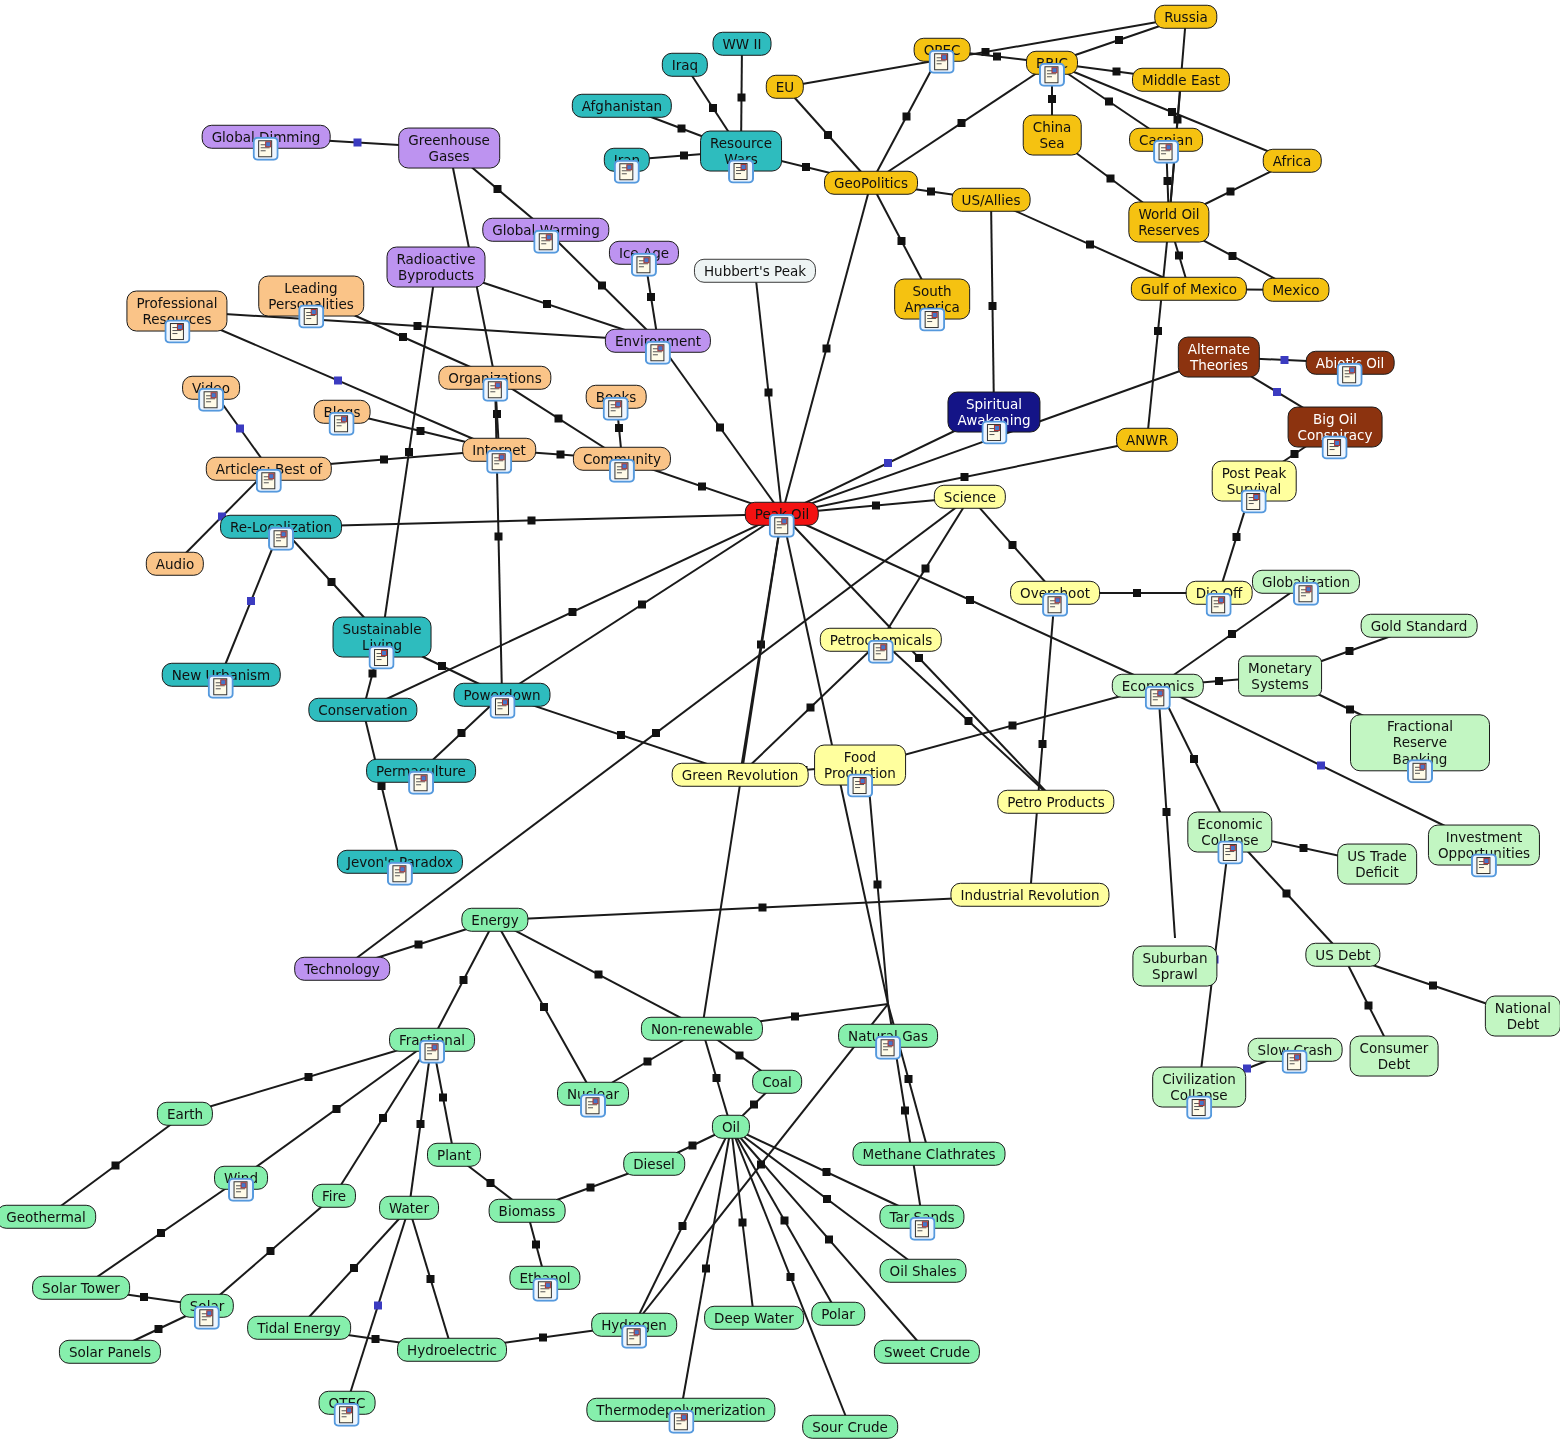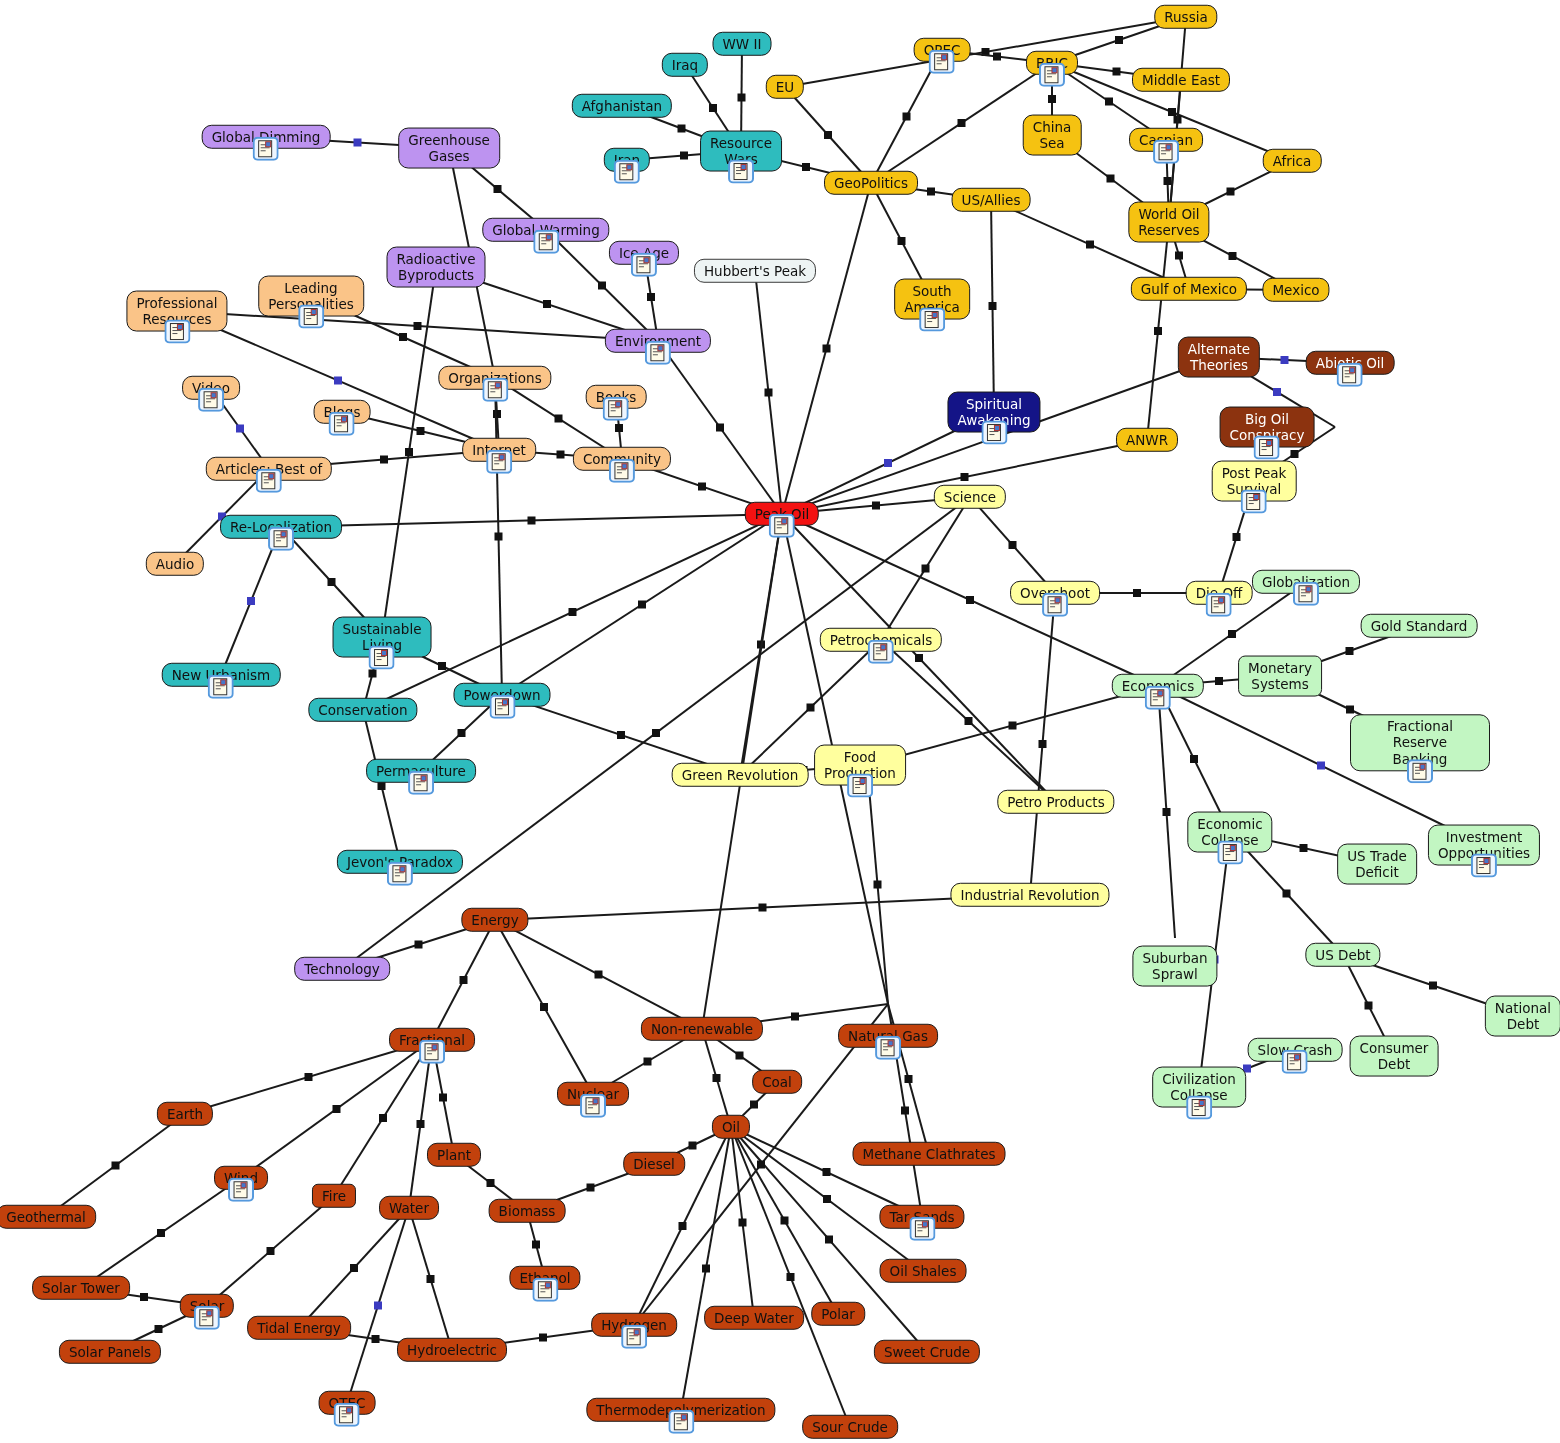--- a/index.html
+++ b/index.html
@@ -11,21 +11,21 @@
         border:1.6px solid #1a1a1a;border-radius:10px;padding:3px 9px;
         font-size:13.5px;line-height:1.22;color:#111;text-align:center;
         white-space:pre-line;cursor:default;box-sizing:border-box;min-width:34px;}
   .node .lbl{display:block;}
   .c-teal  {background:#2ebcbe;}
   .c-gold  {background:#f5c211;}
   .c-peach {background:#fac488;}
   .c-purple{background:#bd93f0;}
   .c-yellow{background:#ffff9e;}
   .c-green {background:#c2f6c2;}
-  .c-cyan  {background:#c2410c;}
+  .c-cyan  {background:#86efac;}
   .c-red   {background:#f31212;}
   .c-navy  {background:#141487;color:#fff;}
   .c-brown {background:#8c330f;color:#fff;}
   .c-plain {background:#eef4f4;border-color:#3a3a3a;}
   .attach{position:absolute;left:50%;bottom:-13px;transform:translateX(-50%);
           width:26px;height:24px;z-index:3;}
 </style>
 </head>
 <body>
 
@@ -555,21 +555,21 @@
     <div class="node c-brown" style="left: 1219px; top: 357px;"><span class="lbl">Alternate
 Theories</span></div>
     <div class="node c-brown" style="left: 1350px; top: 363px;"><span class="lbl">Abiotic Oil</span><span class="attach"><svg width="26" height="24" viewBox="0 0 26 24">
           <rect x="1" y="1" width="24" height="22" rx="4" fill="#eef6ff" stroke="#5599dd" stroke-width="2"></rect>
           <rect x="6" y="4" width="13" height="16" fill="#fffbe8" stroke="#333" stroke-width="1"></rect>
           <line x1="8" y1="8" x2="17" y2="8" stroke="#555" stroke-width="1"></line>
           <line x1="8" y1="11" x2="17" y2="11" stroke="#555" stroke-width="1"></line>
           <line x1="8" y1="14" x2="13" y2="14" stroke="#555" stroke-width="1"></line>
           <rect x="13" y="5" width="5" height="5" fill="#4477cc" stroke="#aa3333" stroke-width="1"></rect>
         </svg></span></div>
-    <div class="node c-brown" style="left: 1267px; top: 427px;"><span class="lbl">Big Oil
+    <div class="node c-brown" style="left: 1335px; top: 427px;"><span class="lbl">Big Oil
 Conspiracy</span><span class="attach"><svg width="26" height="24" viewBox="0 0 26 24">
           <rect x="1" y="1" width="24" height="22" rx="4" fill="#eef6ff" stroke="#5599dd" stroke-width="2"></rect>
           <rect x="6" y="4" width="13" height="16" fill="#fffbe8" stroke="#333" stroke-width="1"></rect>
           <line x1="8" y1="8" x2="17" y2="8" stroke="#555" stroke-width="1"></line>
           <line x1="8" y1="11" x2="17" y2="11" stroke="#555" stroke-width="1"></line>
           <line x1="8" y1="14" x2="13" y2="14" stroke="#555" stroke-width="1"></line>
           <rect x="13" y="5" width="5" height="5" fill="#4477cc" stroke="#aa3333" stroke-width="1"></rect>
         </svg></span></div>
     <div class="node c-yellow" style="left: 1254px; top: 481px;"><span class="lbl">Post Peak
 Survival</span><span class="attach"><svg width="26" height="24" viewBox="0 0 26 24">
@@ -730,21 +730,21 @@
     <div class="node c-cyan" style="left: 81px; top: 1288px;"><span class="lbl">Solar Tower</span></div>
     <div class="node c-cyan" style="left: 207px; top: 1306px;"><span class="lbl">Solar</span><span class="attach"><svg width="26" height="24" viewBox="0 0 26 24">
           <rect x="1" y="1" width="24" height="22" rx="4" fill="#eef6ff" stroke="#5599dd" stroke-width="2"></rect>
           <rect x="6" y="4" width="13" height="16" fill="#fffbe8" stroke="#333" stroke-width="1"></rect>
           <line x1="8" y1="8" x2="17" y2="8" stroke="#555" stroke-width="1"></line>
           <line x1="8" y1="11" x2="17" y2="11" stroke="#555" stroke-width="1"></line>
           <line x1="8" y1="14" x2="13" y2="14" stroke="#555" stroke-width="1"></line>
           <rect x="13" y="5" width="5" height="5" fill="#4477cc" stroke="#aa3333" stroke-width="1"></rect>
         </svg></span></div>
     <div class="node c-cyan" style="left: 110px; top: 1352px;"><span class="lbl">Solar Panels</span></div>
-    <div class="node c-cyan" style="left: 334px; top: 1196px; border-radius: 6px;"><span class="lbl">Fire</span></div>
+    <div class="node c-cyan" style="left: 334px; top: 1196px;"><span class="lbl">Fire</span></div>
     <div class="node c-cyan" style="left: 299px; top: 1328px;"><span class="lbl">Tidal Energy</span></div>
     <div class="node c-cyan" style="left: 409px; top: 1208px;"><span class="lbl">Water</span></div>
     <div class="node c-cyan" style="left: 452px; top: 1350px;"><span class="lbl">Hydroelectric</span></div>
     <div class="node c-cyan" style="left: 347px; top: 1403px;"><span class="lbl">OTEC</span><span class="attach"><svg width="26" height="24" viewBox="0 0 26 24">
           <rect x="1" y="1" width="24" height="22" rx="4" fill="#eef6ff" stroke="#5599dd" stroke-width="2"></rect>
           <rect x="6" y="4" width="13" height="16" fill="#fffbe8" stroke="#333" stroke-width="1"></rect>
           <line x1="8" y1="8" x2="17" y2="8" stroke="#555" stroke-width="1"></line>
           <line x1="8" y1="11" x2="17" y2="11" stroke="#555" stroke-width="1"></line>
           <line x1="8" y1="14" x2="13" y2="14" stroke="#555" stroke-width="1"></line>
           <rect x="13" y="5" width="5" height="5" fill="#4477cc" stroke="#aa3333" stroke-width="1"></rect>

